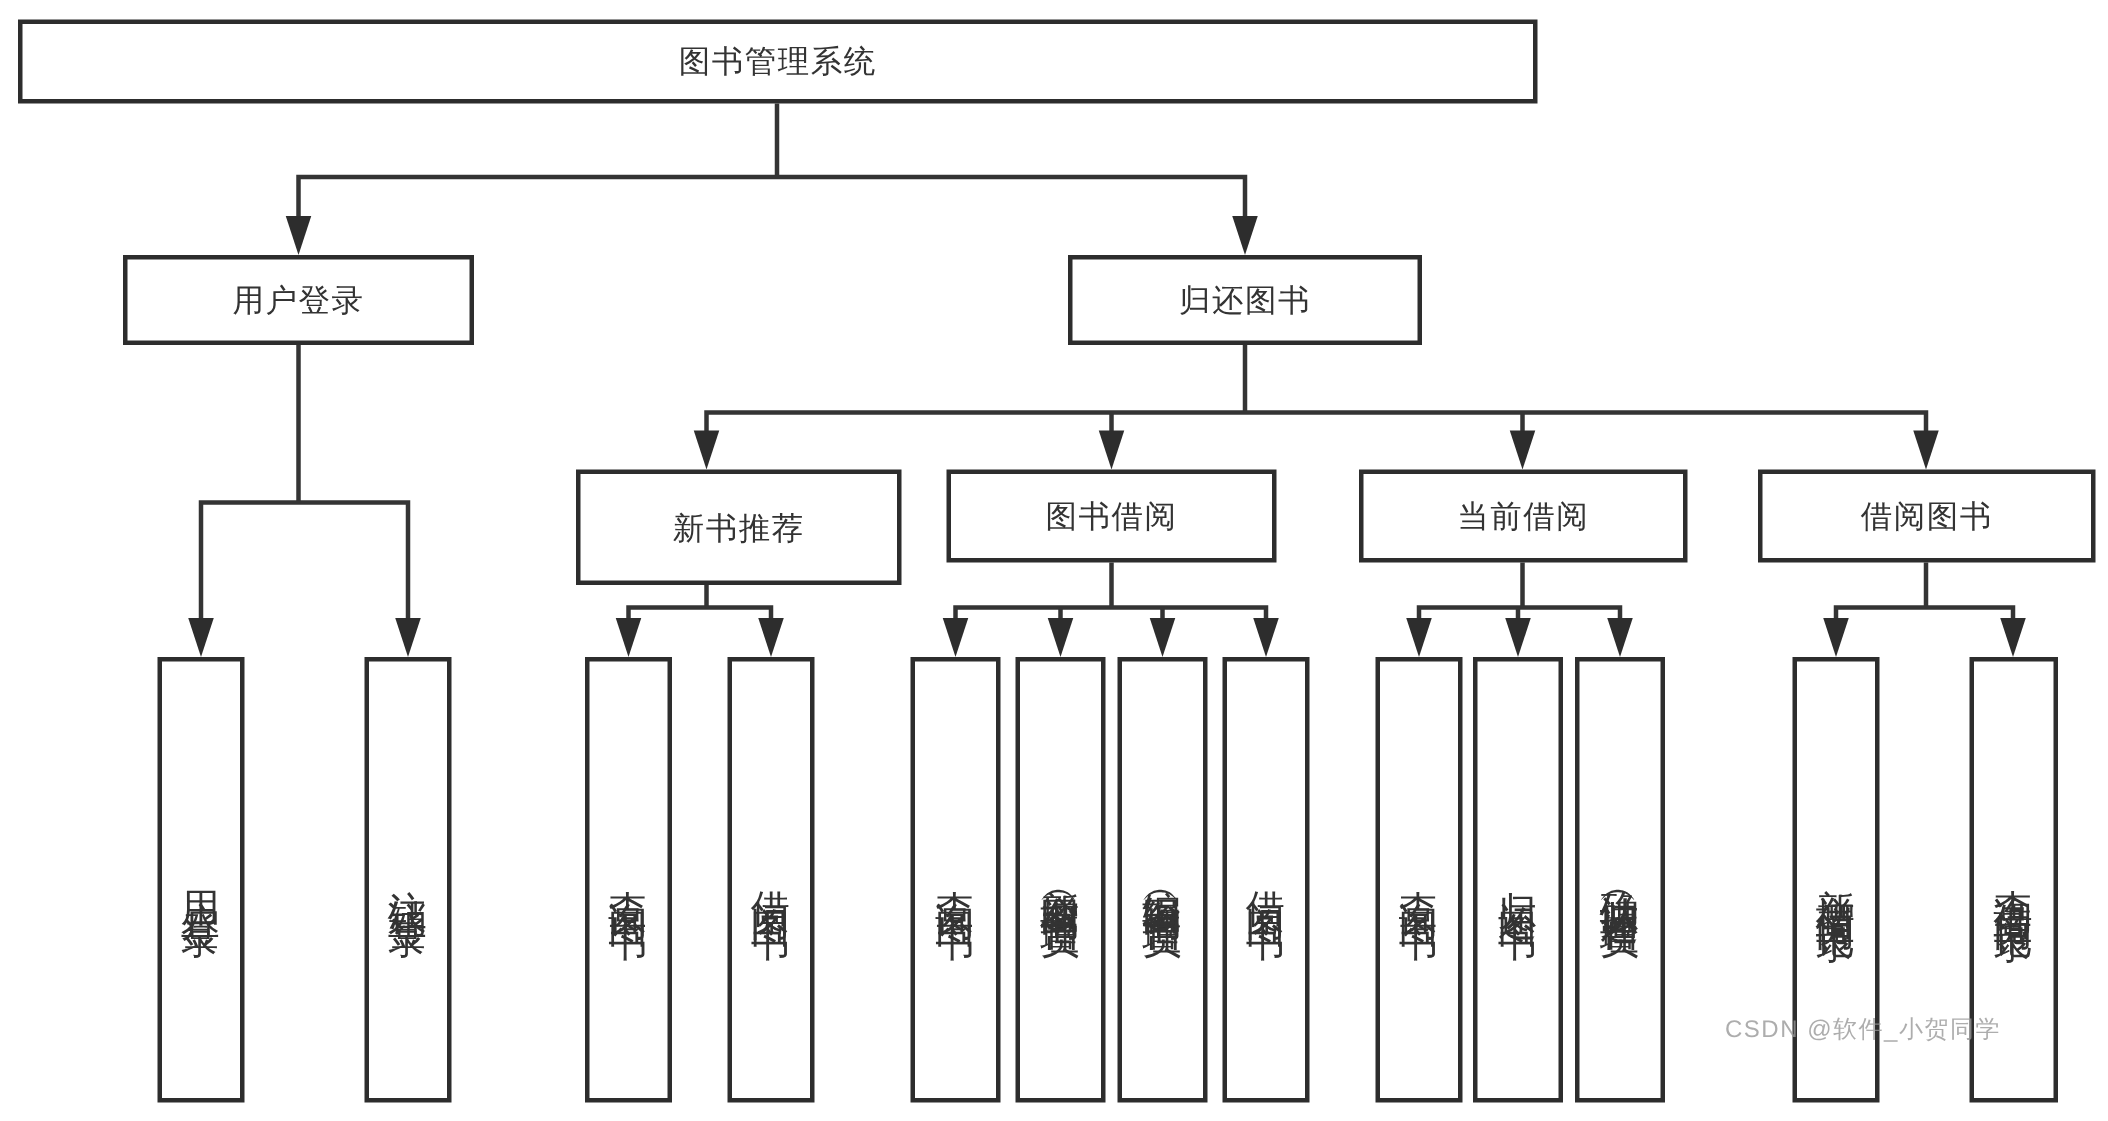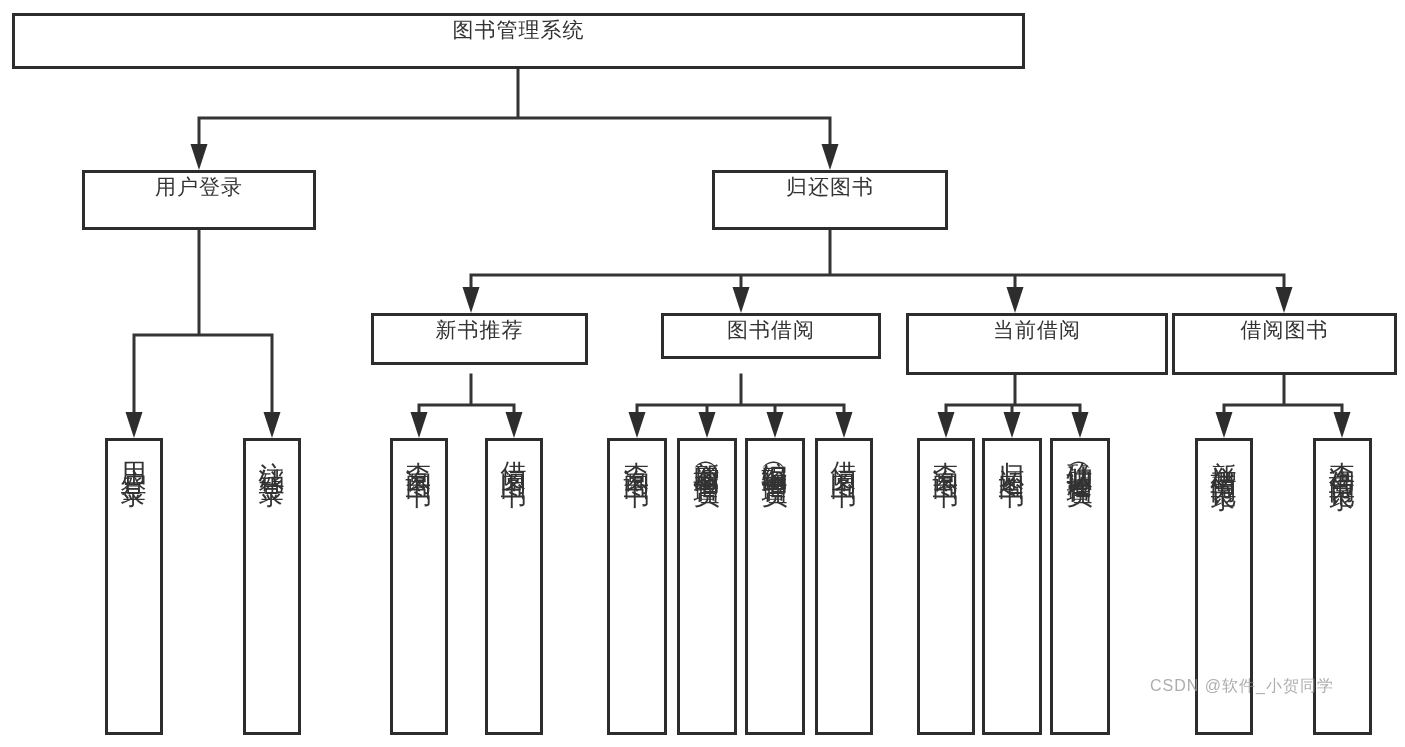--- a/index.html
+++ b/index.html
@@ -22,21 +22,21 @@
     width: 1405px;
     height: 747px;
     z-index: 1;
   }
   .box {
     position: absolute;
     box-sizing: border-box;
     background: #ffffff;
     border: 3px solid #2d2d2d;
     display: flex;
-    align-items: flex-start;
+    align-items: center;
     justify-content: center;
     z-index: 2;
   }
   .lbl {
     font-size: 21px;
     color: #333333;
     letter-spacing: 1px;
     white-space: nowrap;
   }
   .vlbl {
@@ -98,27 +98,27 @@
     <span class="lbl">图书管理系统</span>
   </div>
 
   <div class="box" style="left:82px;top:170px;width:234px;height:60px">
     <span class="lbl">用户登录</span>
   </div>
   <div class="box" style="left:712px;top:170px;width:236px;height:60px">
     <span class="lbl">归还图书</span>
   </div>
 
-  <div class="box" style="left:371px;top:313px;width:217px;height:52px">
+  <div class="box" style="left:384px;top:313px;width:217px;height:77px">
     <span class="lbl">新书推荐</span>
   </div>
-  <div class="box" style="left:661px;top:313px;width:220px;height:46px">
+  <div class="box" style="left:631px;top:313px;width:220px;height:62px">
     <span class="lbl">图书借阅</span>
   </div>
-  <div class="box" style="left:906px;top:313px;width:262px;height:62px">
+  <div class="box" style="left:906px;top:313px;width:219px;height:62px">
     <span class="lbl">当前借阅</span>
   </div>
   <div class="box" style="left:1172px;top:313px;width:225px;height:62px">
     <span class="lbl">借阅图书</span>
   </div>
 
   <div class="box" style="left:105px;top:438px;width:58px;height:297px">
     <span class="vlbl">用户登录</span>
   </div>
   <div class="box" style="left:243px;top:438px;width:58px;height:297px">

